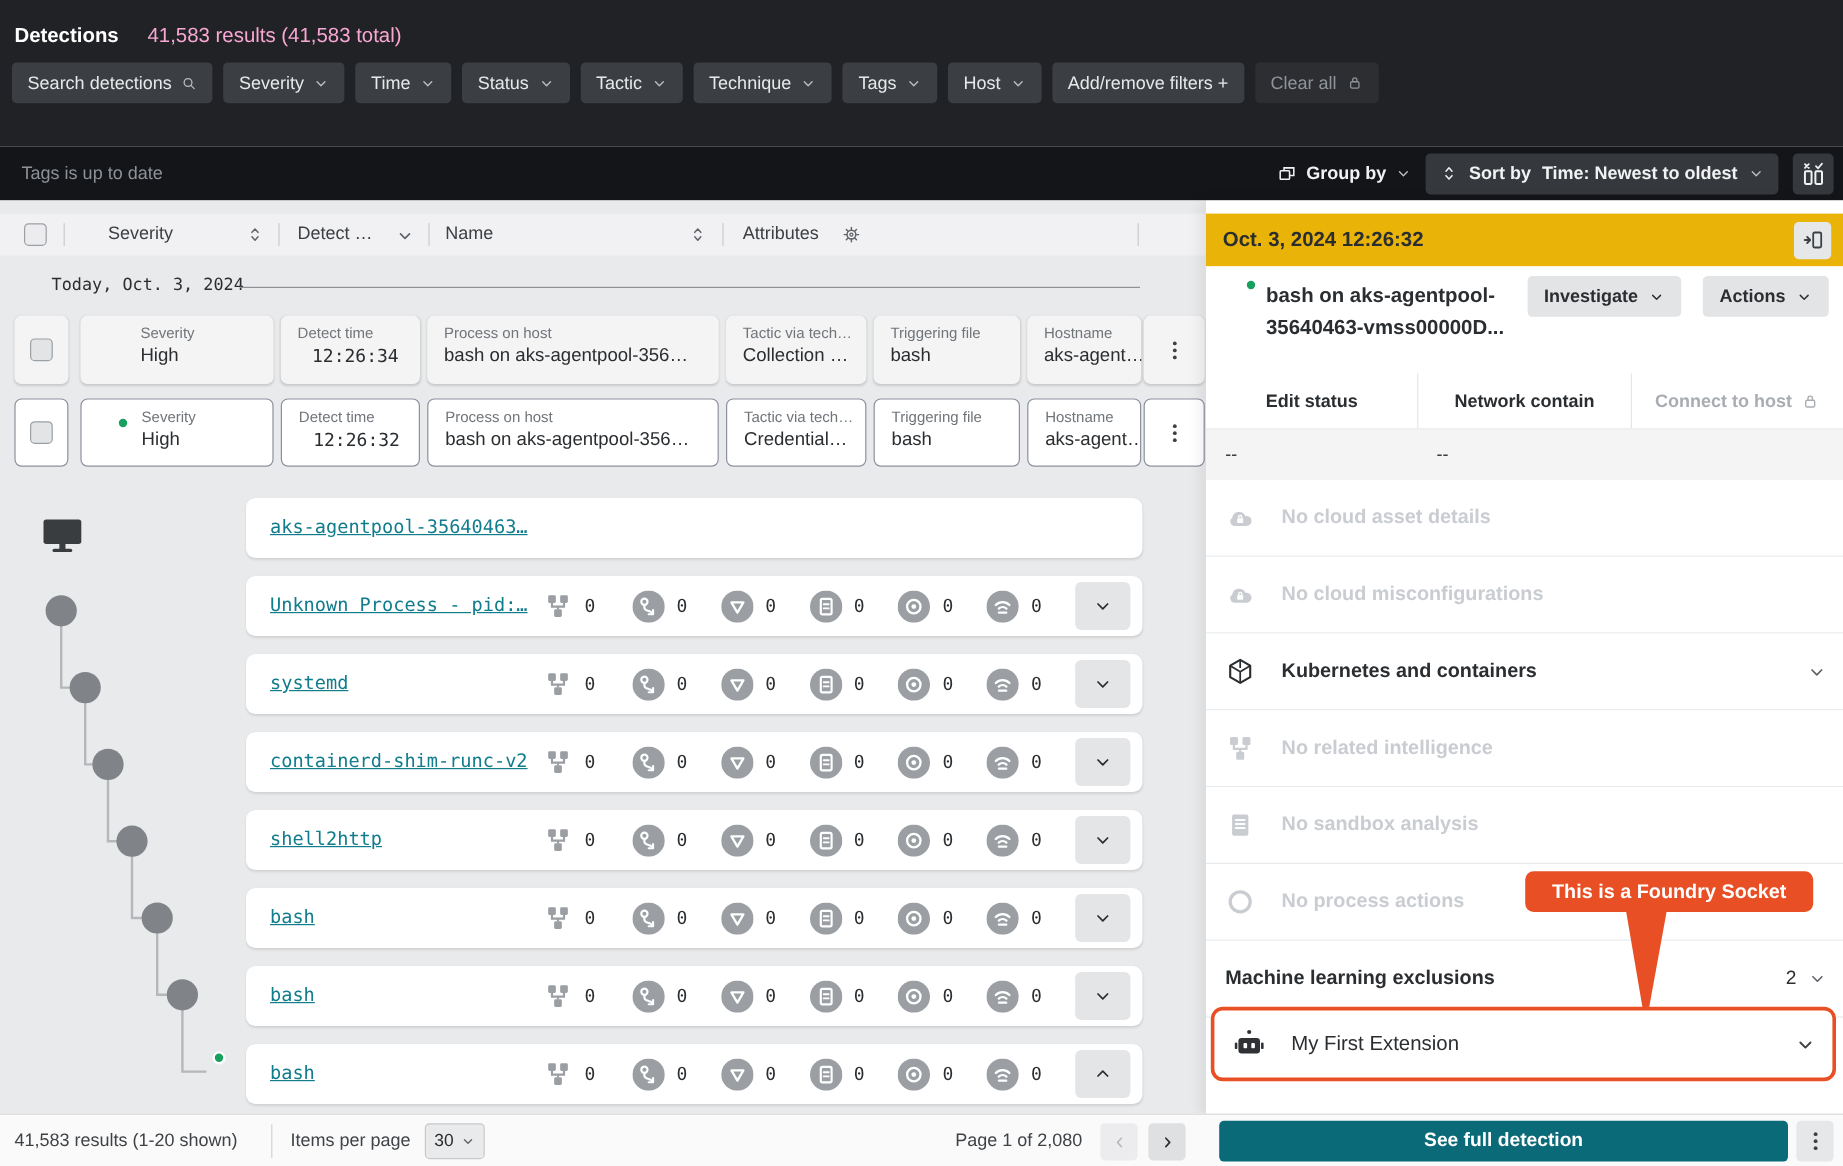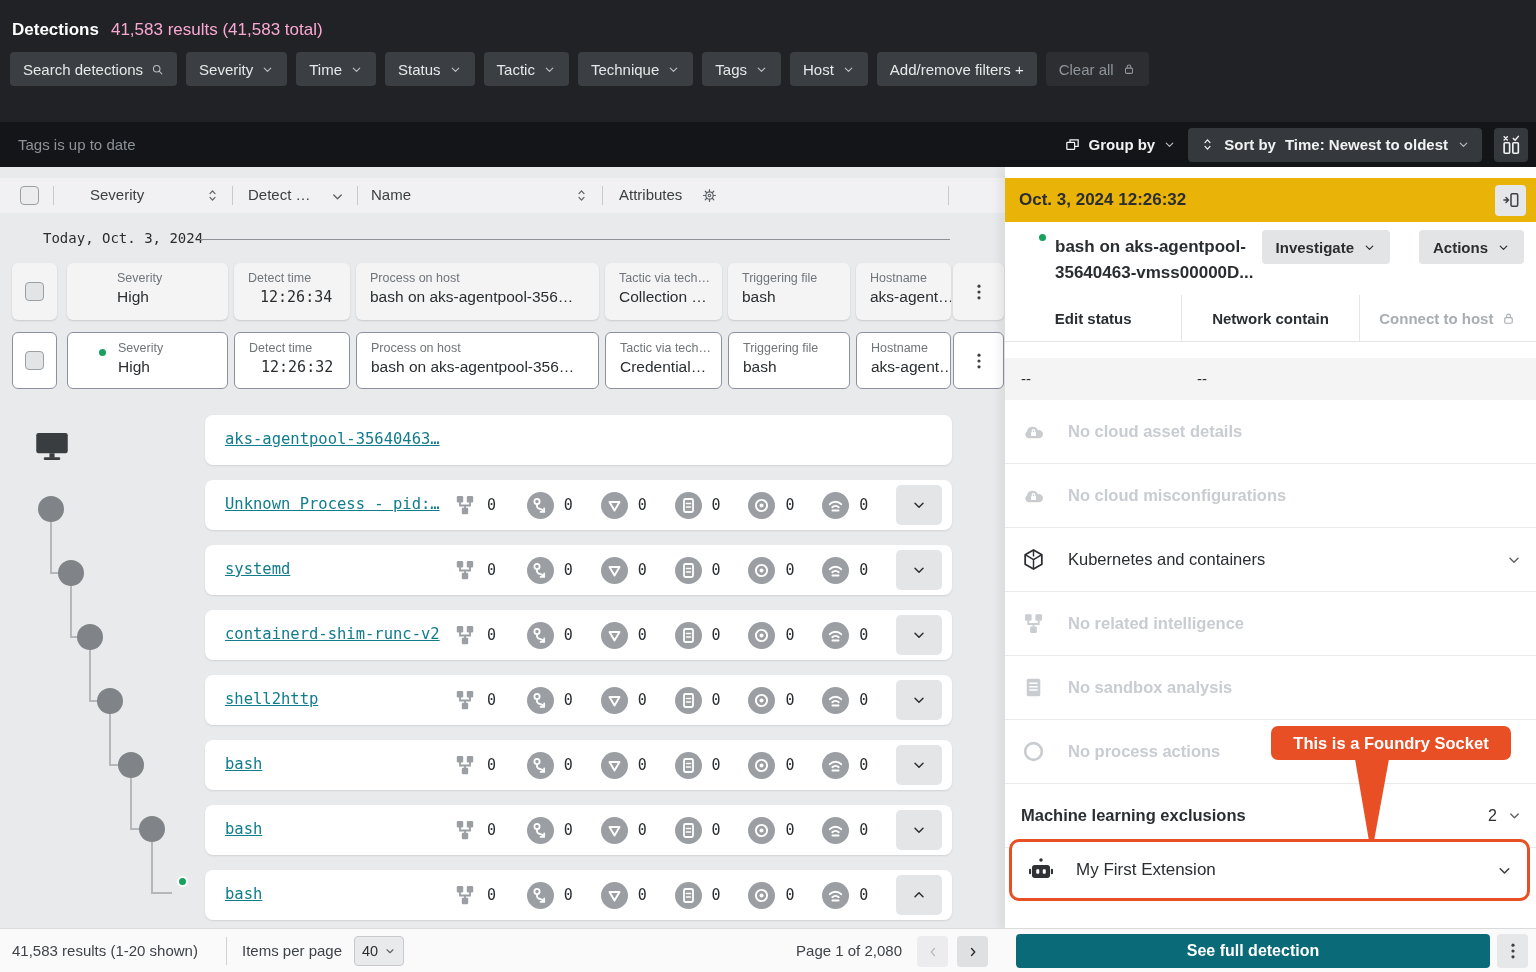--- a/index.html
+++ b/index.html
@@ -1,21 +1,21 @@
 <!DOCTYPE html>
 <html><head>
 <meta charset="utf-8">
 <style>
   * { margin:0; padding:0; box-sizing:border-box; }
   body { font-family:"Liberation Sans", sans-serif; background:#0e0f10; }
   .screen { position:relative; width:1536px; height:972px; overflow:hidden; background:#e9eaeb; }
 
   
   .tophdr { position:absolute; left:0; top:0; width:1536px; height:122px; background:#212225; }
-  .titlerow { display:flex; align-items:center; gap:12px; padding:20px 12px 0 12px; }
+  .titlerow { display:flex; align-items:center; gap:24px; padding:20px 12px 0 12px; }
   .apptitle { color:#ffffff; font-size:17px; font-weight:bold; }
   .resultsum { color:#f9a8d4; font-size:17px; font-weight:normal; }
   .filterrow { display:flex; align-items:flex-start; gap:9px; padding:12px 10px 0 10px; }
   .fbtn { display:flex; align-items:center; gap:8px; height:34px; padding:0 13px; background:#3b3e42; border:none; border-radius:4px; color:#e6e8e9; font-size:15px; font-family:inherit; cursor:pointer; }
   .fbtn .chev { width:13px; height:13px; stroke:#b9bdc0; }
   .clearall { background:#2c2e31; color:#8f959b; }
   .clearall .lk { width:14px; height:14px; stroke:#8f959b; }
 
   
   .listbar { position:absolute; left:0; top:122px; width:1536px; height:45px; background:#141518; display:flex; align-items:center; }
@@ -65,24 +65,24 @@
   .chevbtn svg { width:16px; height:16px; stroke:#2b2e31; }
 
   
   .panel { position:absolute; left:1005px; top:167px; width:531px; height:763px; background:#ffffff; box-shadow:-5px 0 10px rgba(0,0,0,.07); }
   .pstrip { position:absolute; left:0; top:11px; width:531px; height:44px; background:#eab308; display:flex; align-items:center; padding:0 10px 0 14px; }
   .ptime { font-size:17px; font-weight:bold; color:#2b2e31; }
   .pexpand { margin-left:auto; width:31px; height:31px; background:#e6e7e9; border:none; border-radius:4px; display:flex; align-items:center; justify-content:center; cursor:pointer; }
   .ptitleblk { position:absolute; left:0; top:55px; width:531px; height:89px; background:#fff; }
   .ptitle { position:absolute; left:50px; top:12px; width:232px; font-size:17px; font-weight:bold; color:#2b2e31; line-height:26px; overflow-wrap:anywhere; }
   .phex { position:absolute; left:12px; top:13px; width:28px; height:28px; }
-  .pbtns { position:absolute; right:12px; top:8px; display:flex; gap:29px; }
+  .pbtns { position:absolute; right:12px; top:8px; display:flex; gap:18px; }
   .gbtn { display:flex; align-items:center; gap:9px; height:34px; padding:0 14px; background:#e3e4e6; border:none; border-radius:4px; font-size:15px; font-weight:bold; color:#2b2e31; font-family:inherit; cursor:pointer; }
   .gbtn .chev { stroke:#2b2e31; width:13px; height:13px; }
-  .ptabs { position:absolute; left:0; top:128px; width:531px; height:47px; display:flex; border-bottom:1px solid #e4e5e7; }
+  .ptabs { position:absolute; left:0; top:144px; width:531px; height:47px; display:flex; border-bottom:1px solid #e4e5e7; }
   .ptab { flex:1; display:flex; align-items:center; justify-content:center; gap:8px; font-size:15px; font-weight:bold; color:#2b2e31; background:none; border:none; border-right:1px solid #e4e5e7; font-family:inherit; cursor:pointer; }
   .ptab:last-child { border-right:none; }
   .ptab.dis { color:#a9adb2; cursor:default; }
   .ptab.dis .lk { stroke:#a9adb2; width:15px; height:15px; }
   .pstatus { position:absolute; left:0; top:191px; width:531px; height:42px; background:#f4f4f5; }
   .pstatus span { position:absolute; top:12px; font-size:15px; color:#2b2e31; }
   .sect { position:absolute; left:0; width:531px; height:64px; border-bottom:1px solid #e8e9ea; display:flex; align-items:center; padding:0 14px 0 16px; gap:22px; background:#fff; }
   .sect .slab { font-size:16.5px; font-weight:700; }
   .sect.dis .slab { color:#c9ccd0; }
   .sect .sic { width:25px; height:25px; flex:none; }
@@ -837,21 +837,21 @@
     <div class="sect dis" style="top:297px">
       <svg class="sic" fill="#c9ccd0">
           <use href="#i-cloudlock"></use>
         </svg>
       <span class="slab">No cloud misconfigurations</span>
     </div>
     <div class="sect" style="top:361px">
       <svg class="sic" stroke="#2b2e31" fill="none">
           <use href="#i-cube"></use>
         </svg>
-      <span class="slab" style="color:#2b2e31;font-weight:normal">Kubernetes and containers</span>
+      <span class="slab" style="color:#2b2e31;font-weight:bold">Kubernetes and containers</span>
       <svg class="rchev" fill="none">
           <use href="#i-chevd"></use>
         </svg>
     </div>
     <div class="sect dis" style="top:425px">
       <svg class="sic" fill="#c9ccd0" stroke="#c9ccd0">
           <use href="#i-tree"></use>
         </svg>
       <span class="slab">No related intelligence</span>
     </div>
@@ -893,21 +893,21 @@
     <svg class="calloutptr" width="56" height="86">
       <polygon points="10,2 44,2 29,84 24,84" fill="#e84f25"></polygon>
     </svg>
   </div>
 
   <div class="botbar">
     <span class="txt" style="left:12px">41,583 results (1-20 shown)</span>
     <span class="bdiv"></span>
     <span class="txt" style="left:242px">Items per page</span>
     <div class="ippsel">
-      <span>40</span>
+      <span>30</span>
       <svg width="12" height="12" stroke="#5f6368" fill="none">
           <use href="#i-chevd"></use>
         </svg>
     </div>
     <span class="txt" style="left:790px;width:112px;text-align:right">Page 1 of 2,080</span>
     <button class="pagebtn prev">
         <svg stroke="#b9bcbf" fill="none">
           <use href="#i-chevl"></use>
         </svg>
       </button>

